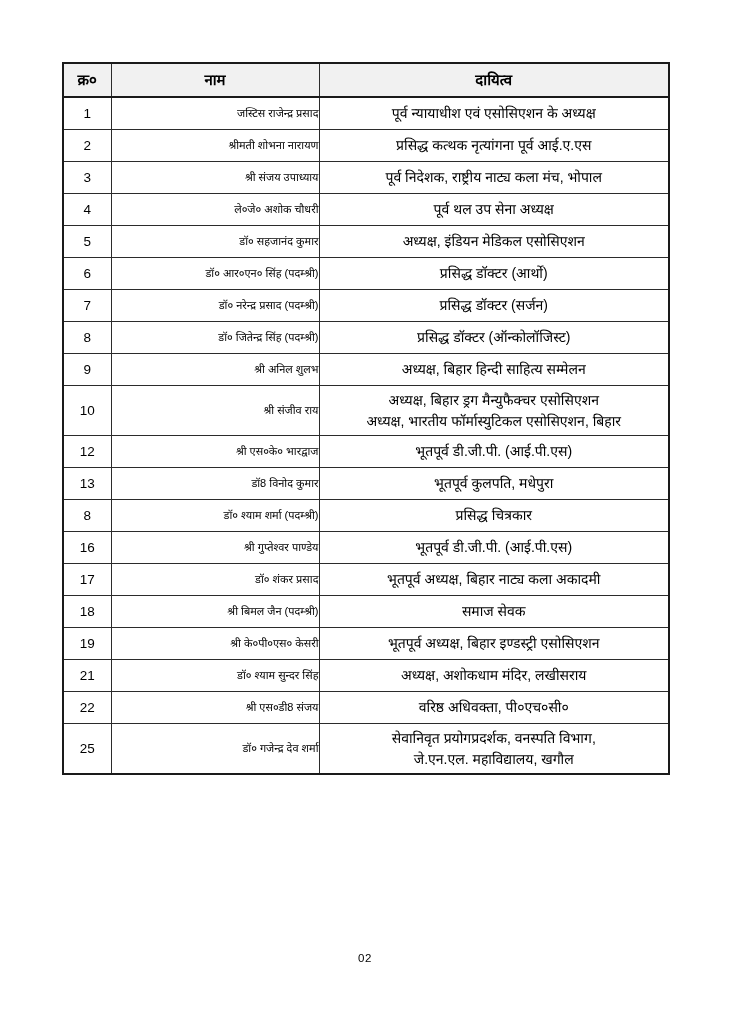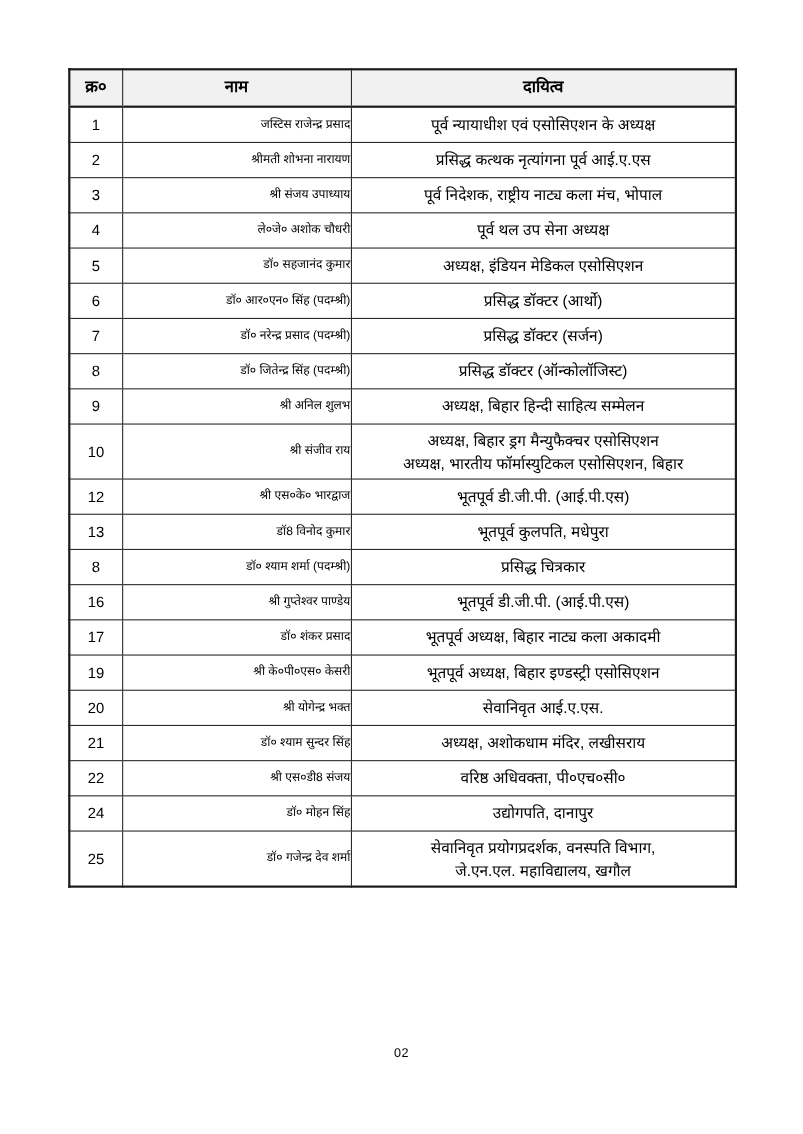--- a/index.html
+++ b/index.html
@@ -197,52 +197,45 @@
           </td>
         </tr>
         <tr>
           <td class="sl">17</td>
           <td class="name">डॉ० शंकर प्रसाद</td>
           <td class="duty">
             <span class="ln">भूतपूर्व अध्यक्ष, बिहार नाट्य कला अकादमी</span>
           </td>
         </tr>
         <tr>
+          <td class="sl">18</td>
+          <td class="name">श्री बिमल जैन (पदम्श्री)</td>
+          <td class="duty">
+            <span class="ln">समाज सेवक</span>
+          </td>
+        </tr>
+        <tr>
           <td class="sl">19</td>
           <td class="name">श्री के०पी०एस० केसरी</td>
           <td class="duty">
             <span class="ln">भूतपूर्व अध्यक्ष, बिहार इण्डस्ट्री एसोसिएशन</span>
           </td>
         </tr>
         <tr>
-          <td class="sl">20</td>
-          <td class="name">श्री योगेन्द्र भक्त</td>
-          <td class="duty">
-            <span class="ln">सेवानिवृत आई.ए.एस.</span>
-          </td>
-        </tr>
-        <tr>
           <td class="sl">21</td>
           <td class="name">डॉ० श्याम सुन्दर सिंह</td>
           <td class="duty">
             <span class="ln">अध्यक्ष, अशोकधाम मंदिर, लखीसराय</span>
           </td>
         </tr>
         <tr>
           <td class="sl">22</td>
           <td class="name">श्री एस०डी8 संजय</td>
           <td class="duty">
             <span class="ln">वरिष्ठ अधिवक्ता, पी०एच०सी०</span>
-          </td>
-        </tr>
-        <tr>
-          <td class="sl">24</td>
-          <td class="name">डॉ० मोहन सिंह</td>
-          <td class="duty">
-            <span class="ln">उद्योगपति, दानापुर</span>
           </td>
         </tr>
         <tr class="tall">
           <td class="sl">25</td>
           <td class="name">डॉ० गजेन्द्र देव शर्मा</td>
           <td class="duty">
             <span class="ln">सेवानिवृत प्रयोगप्रदर्शक, वनस्पति विभाग,</span>
             <span class="ln">जे.एन.एल. महाविद्यालय, खगौल</span>
           </td>
         </tr>

